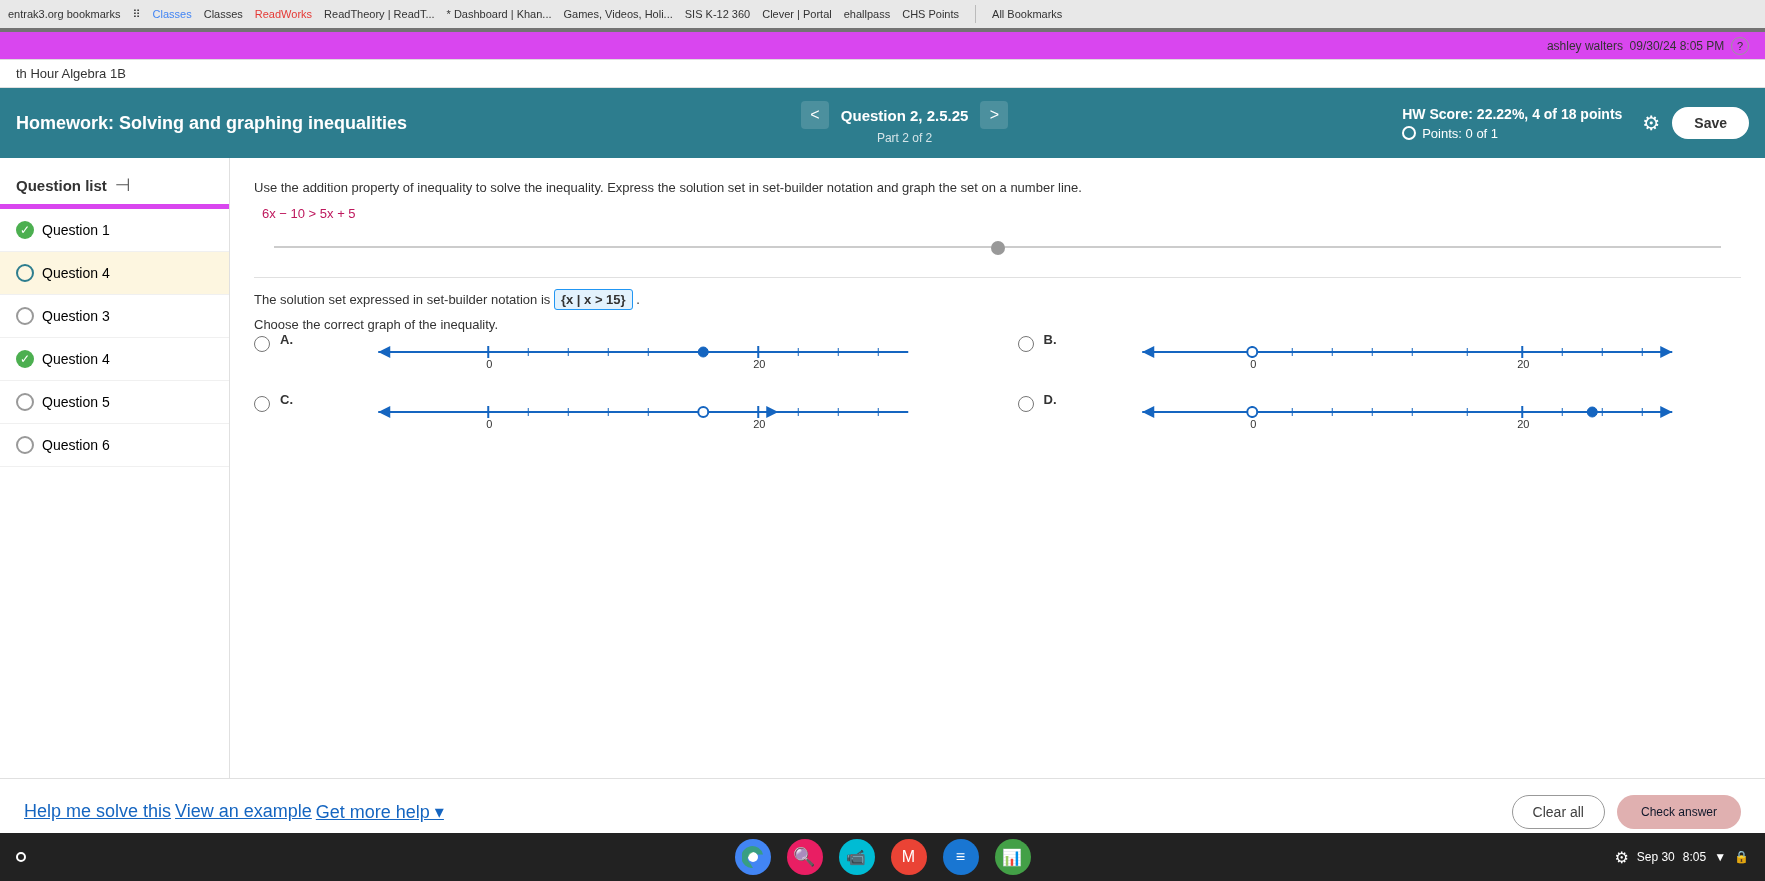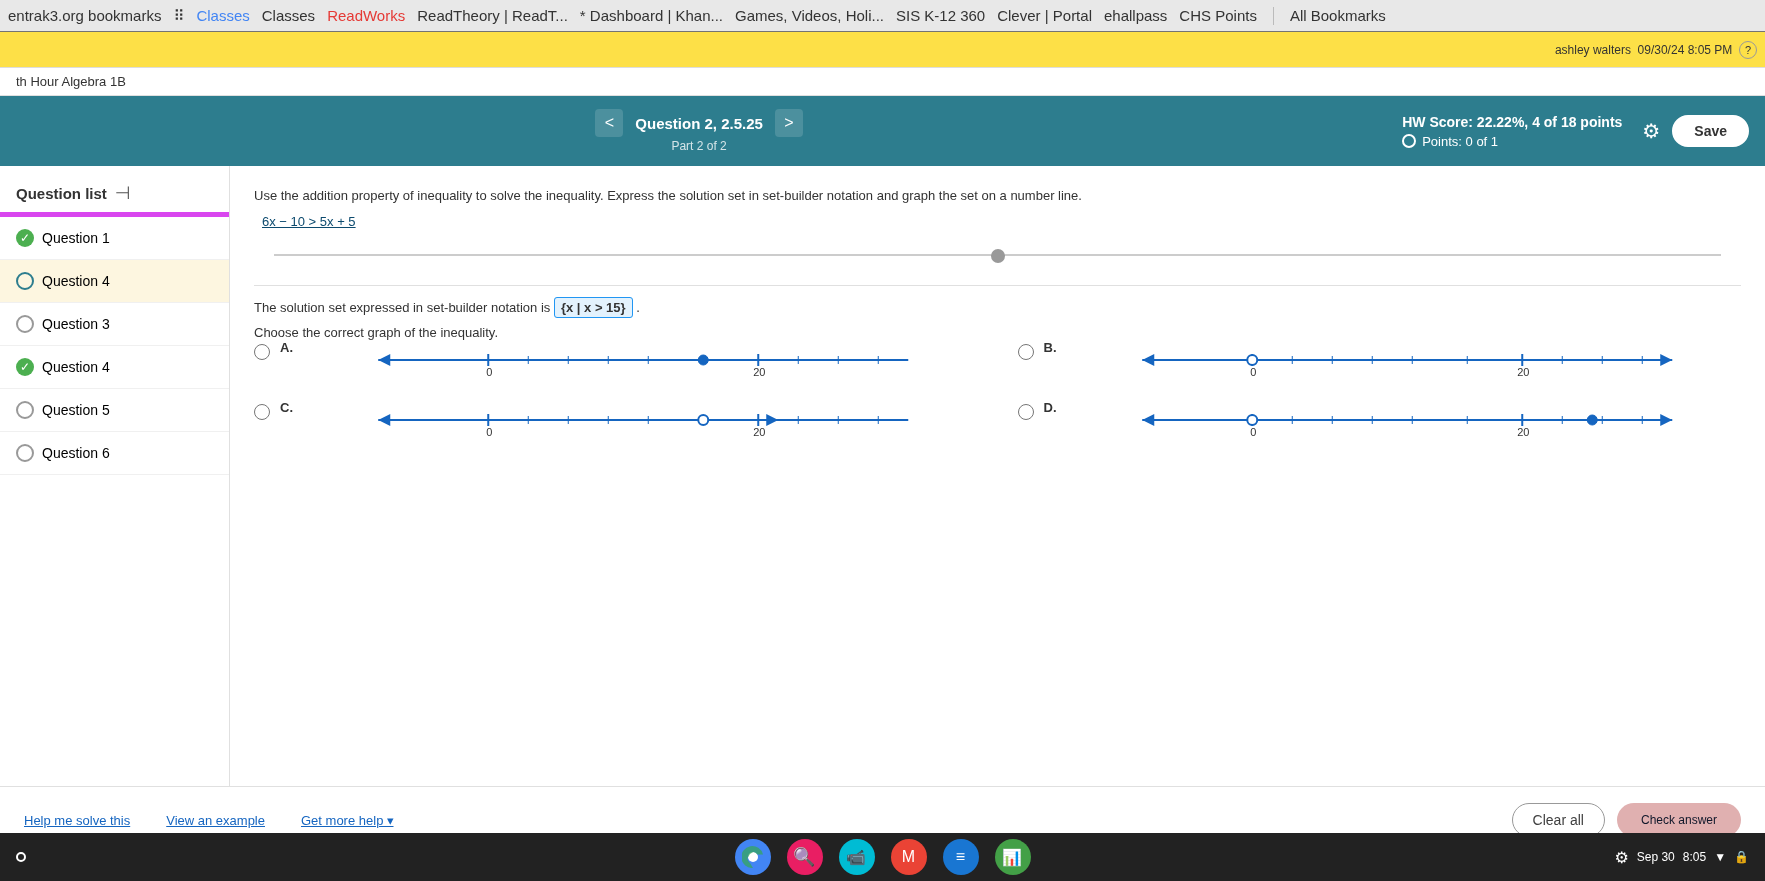--- a/index.html
+++ b/index.html
@@ -5,37 +5,37 @@
     * { box-sizing: border-box; margin: 0; padding: 0; }
     body { font-family: Arial, sans-serif; background: #f0f0f0; width: 1765px; min-height: 881px; overflow-x: hidden; }
 
     
     .browser-bar {
       background: #e8e8e8;
       height: 32px;
       display: flex;
       align-items: center;
       padding: 0 8px;
-      font-size: 15px;
-      color: #333;
-      border-bottom: 1px solid #737373;
+      font-size: 11px;
+      color: #333;
+      border-bottom: 4px solid #737373;
       gap: 12px;
       overflow: hidden;
     }
     .browser-bar span { white-space: nowrap; }
     .bookmarks-sep { width: 1px; height: 18px; background: #bbb; margin: 0 4px; }
 
     
     .top-info-bar {
-      background: #fde047;
-      height: 36px;
+      background: #d946ef;
+      height: 28px;
       display: flex;
       align-items: center;
       justify-content: flex-end;
-      padding: 0 8px;
+      padding: 0 16px;
       font-size: 12px;
       color: #333;
       border-bottom: 1px solid #ddd;
     }
 
     
     .course-title-bar {
       background: #fff;
       padding: 6px 16px;
       font-size: 13px;
@@ -192,24 +192,23 @@
       background: #fff;
     }
     .instruction-text {
       font-size: 13px;
       color: #333;
       margin-bottom: 8px;
       line-height: 1.5;
     }
     .equation {
       font-size: 13px;
-      color: #0c4a6e;
+      color: #be185d;
       margin-bottom: 16px;
       padding-left: 8px;
-      text-decoration: underline;
     }
 
     
     .slider-container {
       margin: 10px 0 20px;
       padding: 0 20px;
     }
     .slider-line {
       position: relative;
       height: 20px;
@@ -290,22 +289,22 @@
     .bottom-actions {
       display: flex;
       align-items: center;
       justify-content: space-between;
       padding: 16px 24px;
       border-top: 1px solid #e0e0e0;
       background: #fff;
     }
     .help-links {
       display: flex;
-      gap: 36px;
-      font-size: 13px;
+      gap: 4px;
+      font-size: 18px;
       text-align: center;
     }
     .help-link {
       color: #1565c0;
       cursor: pointer;
       text-decoration: underline;
     }
     .action-buttons {
       display: flex;
       gap: 12px;
@@ -399,20 +398,23 @@
   <span>09/30/24 8:05 PM</span>
   &nbsp;&nbsp;
   <span style="border:1px solid #999; border-radius:50%; width:18px; height:18px; display:inline-flex; align-items:center; justify-content:center; font-size:11px; cursor:pointer;">?</span>
 </div>
 
 <div class="course-title-bar">
   <span>th Hour Algebra 1B</span>
 </div>
 
 <div class="header-bar">
+  <div class="hw-title">
+    <span>Homework: Solving and graphing inequalities</span>
+  </div>
 
   <div class="nav-center">
     <div class="question-nav">
       <button class="nav-btn">&lt;</button>
       <span class="question-label">Question 2, 2.5.25</span>
       <button class="nav-btn">&gt;</button>
     </div>
     <div class="part-label">Part 2 of 2</div>
   </div>
 

